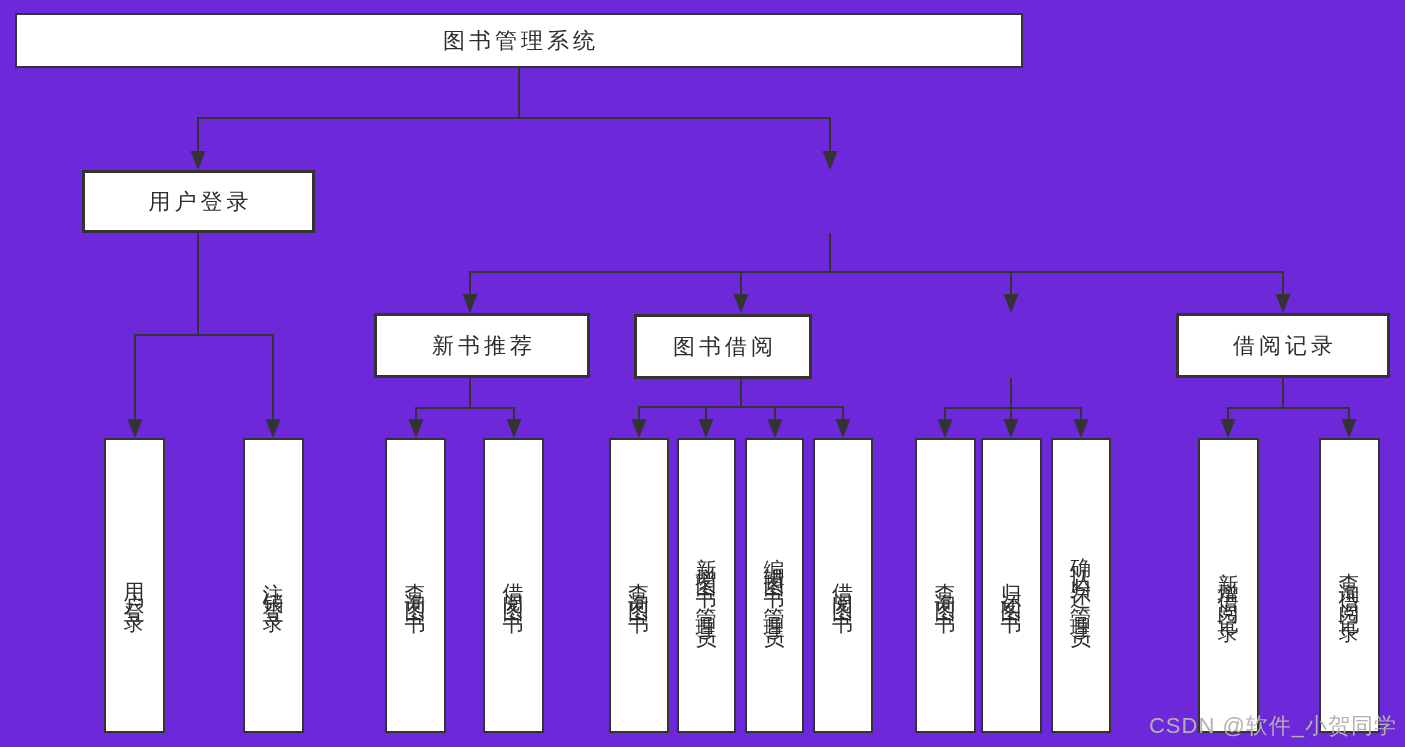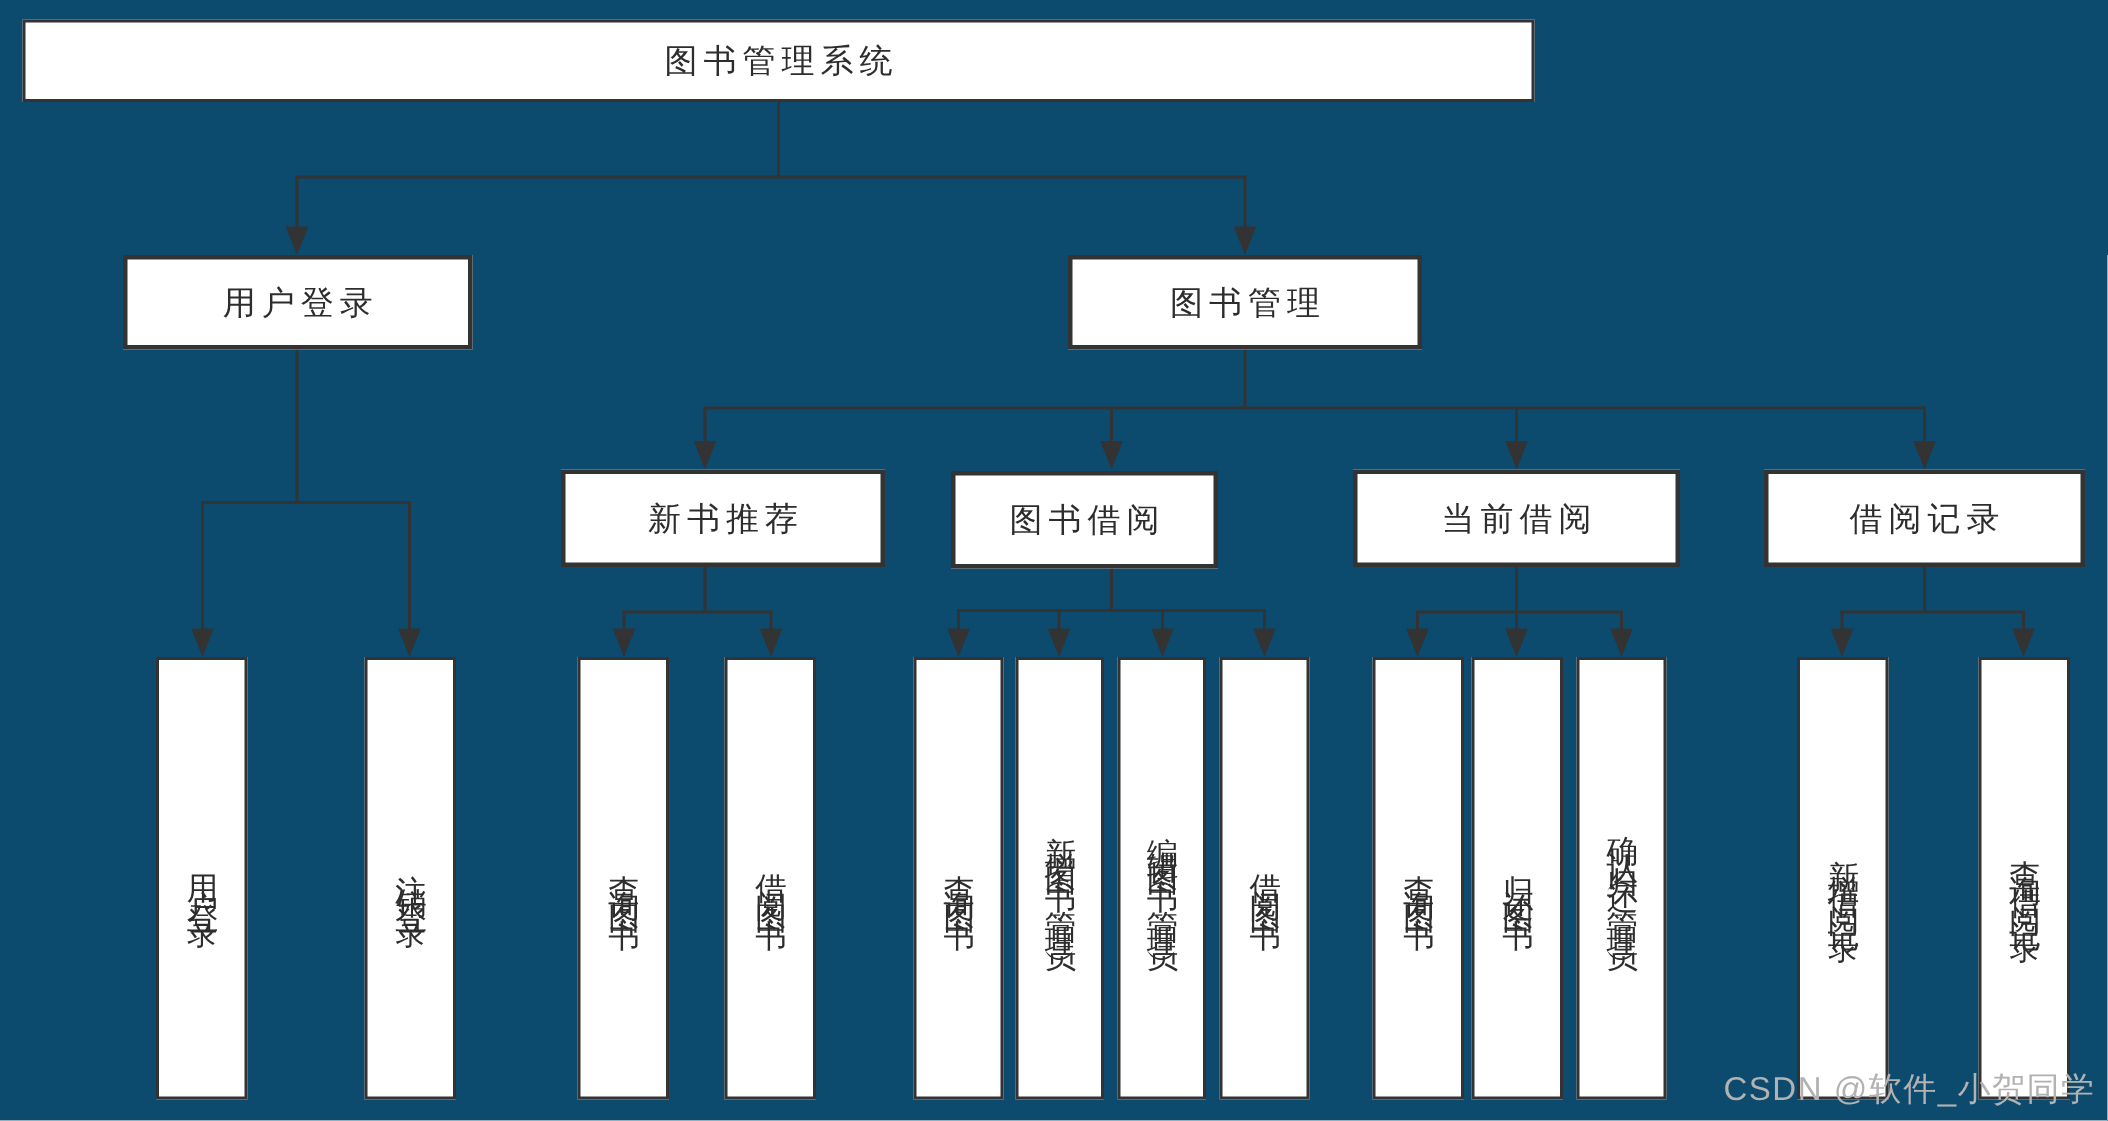--- a/index.html
+++ b/index.html
@@ -5,21 +5,21 @@
   html, body {
     margin: 0;
     padding: 0;
     background: #ffffff;
     font-family: "Liberation Sans", sans-serif;
   }
   .canvas {
     position: relative;
     width: 1405px;
     height: 747px;
-    background: #0c4a6e;
+    background: #6d28d9;
     overflow: hidden;
   }
   .connectors {
     position: absolute;
     left: 0;
     top: 0;
     z-index: 0;
   }
   .box {
     position: absolute;
@@ -146,33 +146,27 @@
     </g>
   </svg>
 
   <div class="box" style="left:15px; top:13px; width:1008px; height:55px;">
     <span class="h-label">图书管理系统</span>
   </div>
 
   <div class="box thick" style="left:82px; top:170px; width:233px; height:63px;">
     <span class="h-label">用户登录</span>
   </div>
-  <div class="box thick" style="left:712px; top:170px; width:236px; height:63px;">
-    <span class="h-label">图书管理</span>
-  </div>
 
   <div class="box thick" style="left:362px; top:313px; width:216px; height:65px;margin-left:12px;">
     <span class="h-label">新书推荐</span>
   </div>
   <div class="box thick" style="left:634px; top:314px; width:178px; height:65px;">
     <span class="h-label">图书借阅</span>
   </div>
-  <div class="box thick" style="left:902px; top:313px; width:218px; height:65px;">
-    <span class="h-label">当前借阅</span>
-  </div>
   <div class="box thick" style="left:1176px; top:313px; width:214px; height:65px;">
     <span class="h-label">借阅记录</span>
   </div>
 
   <div class="box v-box" style="left:104px; top:438px; width:61px; height:295px;">
     <span class="v-label">用户登录</span>
   </div>
   <div class="box v-box" style="left:243px; top:438px; width:61px; height:295px;">
     <span class="v-label">注销登录</span>
   </div>

